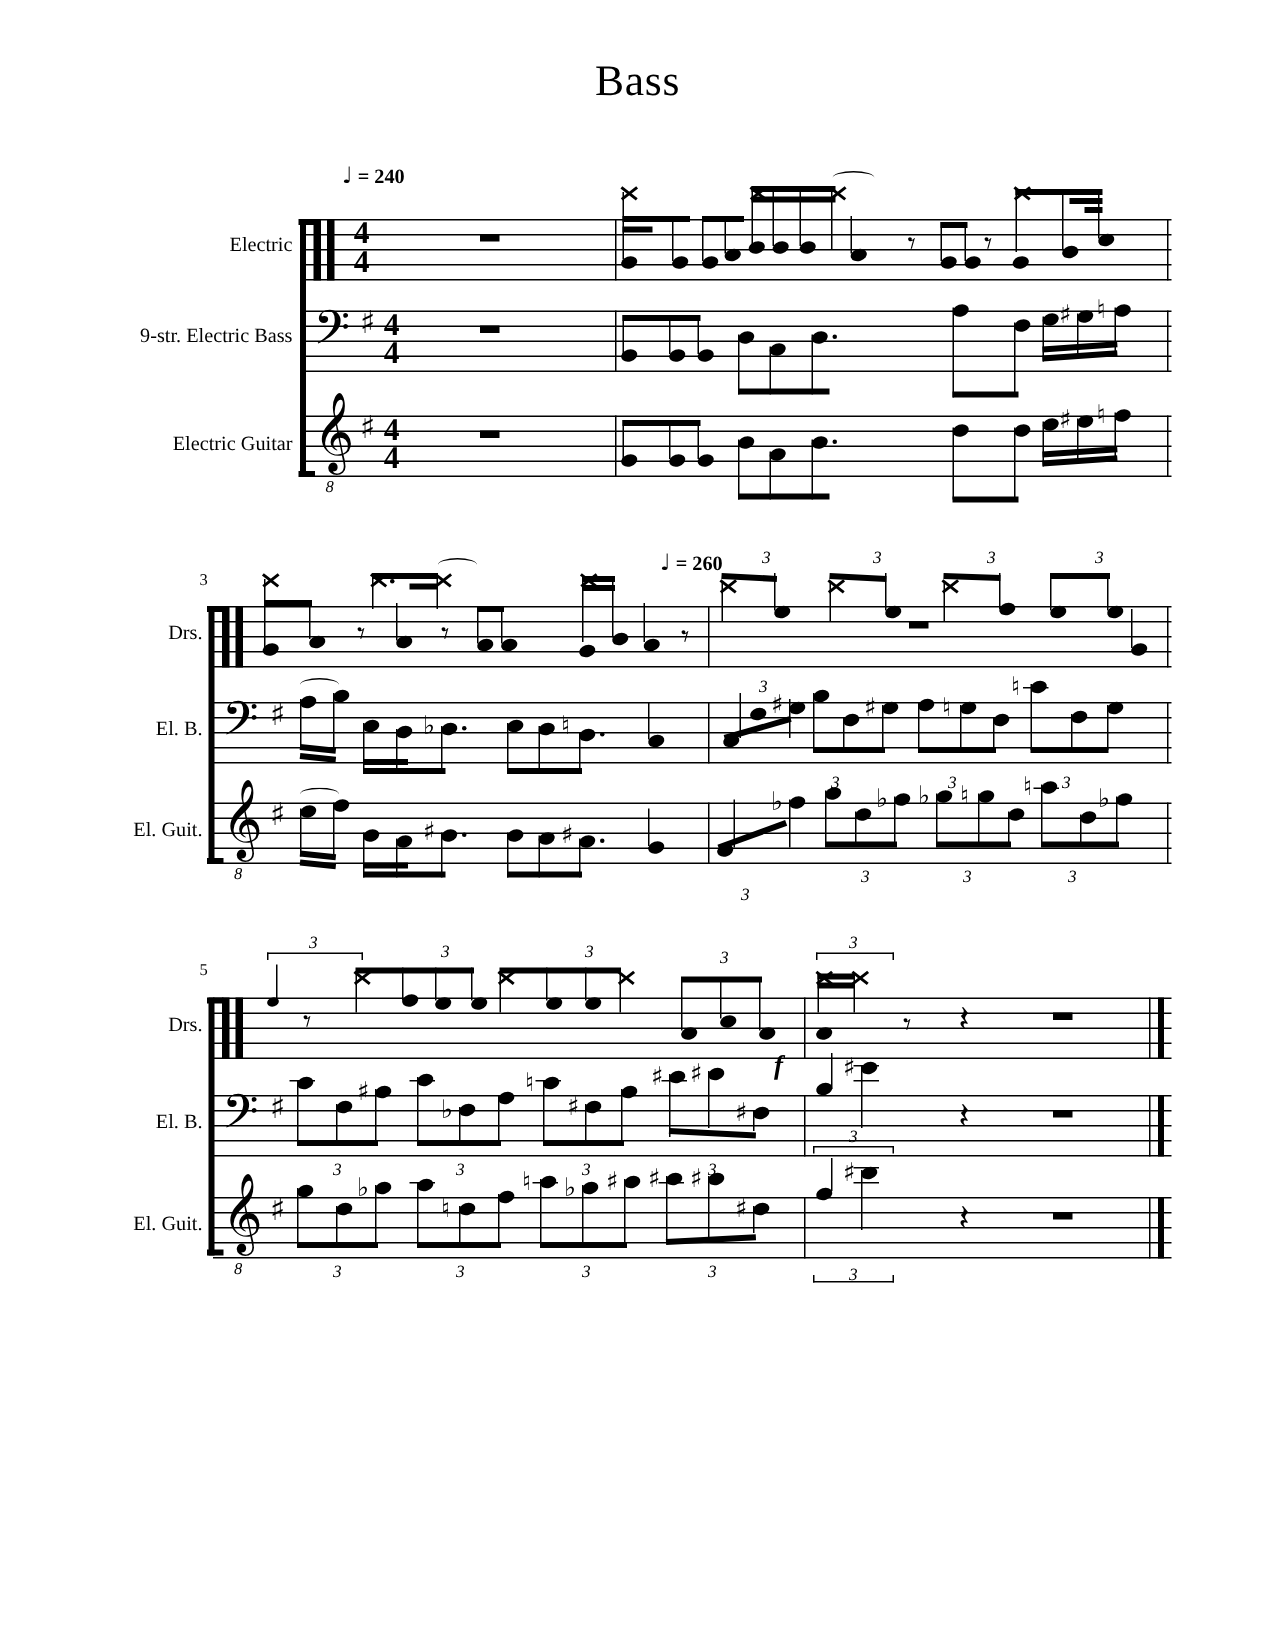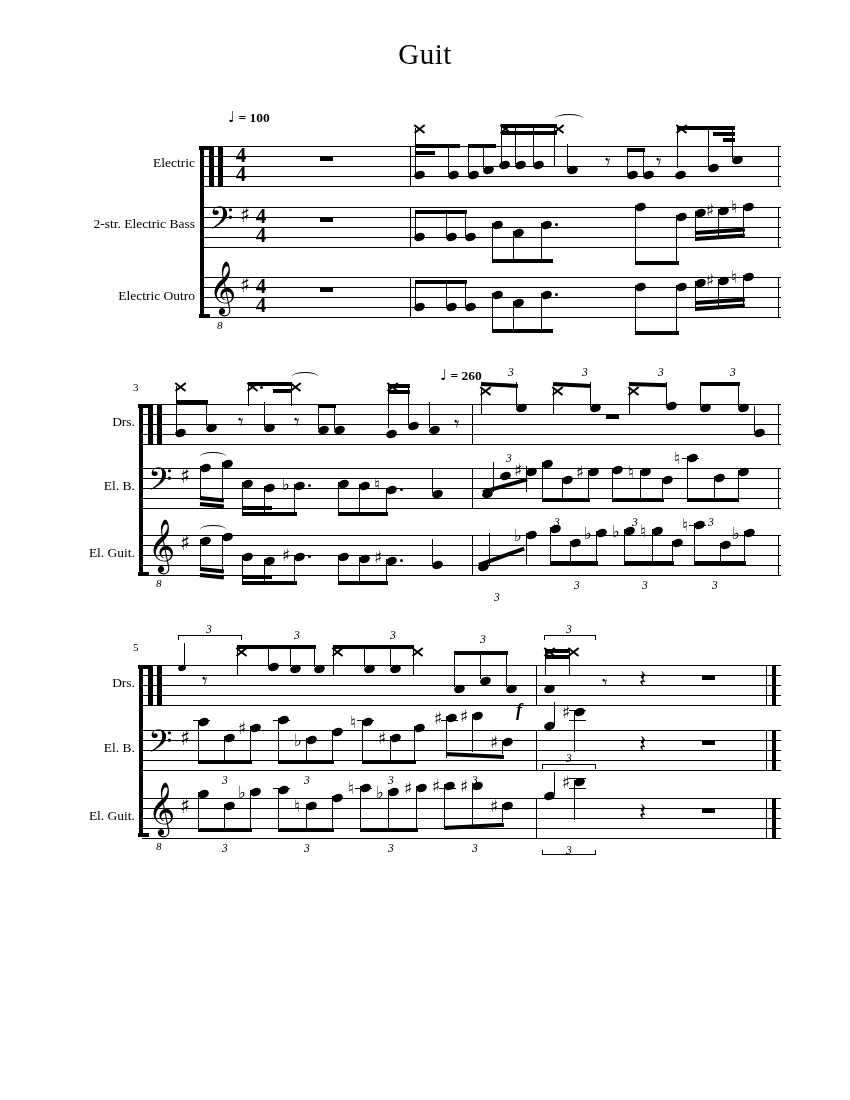--- a/index.html
+++ b/index.html
@@ -190,32 +190,32 @@
     font-family: "Liberation Serif", serif;
     font-style: italic; font-weight: bold;
     font-size: 18px;
   }
 </style>
 </head>
 <body>
 
 <div class="page">
 
-  <div class="title">Guit</div>
+  <div class="title">Bass</div>
 
   <div class="system" style="top:0;">
 
     <div class="tempo" style="left:228px; top:108px;">
       <span class="q">♩</span>
-      <span>= 100</span>
+      <span>= 240</span>
     </div>
 
     <div class="inst-label" style="left:40px; top:155px; width:155px;">Electric</div>
-    <div class="inst-label" style="left:40px; top:216px; width:155px;">2-str. Electric Bass</div>
-    <div class="inst-label" style="left:40px; top:288px; width:155px;">Electric Outro</div>
+    <div class="inst-label" style="left:40px; top:216px; width:155px;">9-str. Electric Bass</div>
+    <div class="inst-label" style="left:40px; top:288px; width:155px;">Electric Guitar</div>
 
     <div class="sys-brace" style="left:200px; top:146px; height:172px;"></div>
 
     <div class="staff" style="left:203px; top:146px; width:578px;">
       <div class="line"></div>
         <div class="line"></div>
       <div class="line"></div>
         <div class="line"></div>
       <div class="line"></div>
 

